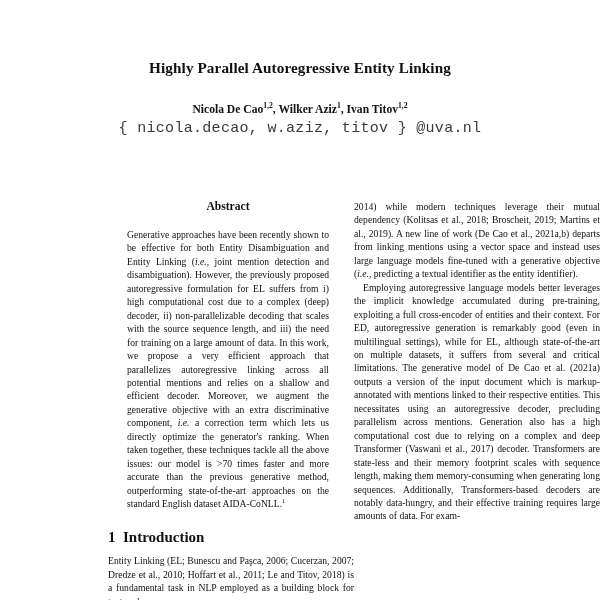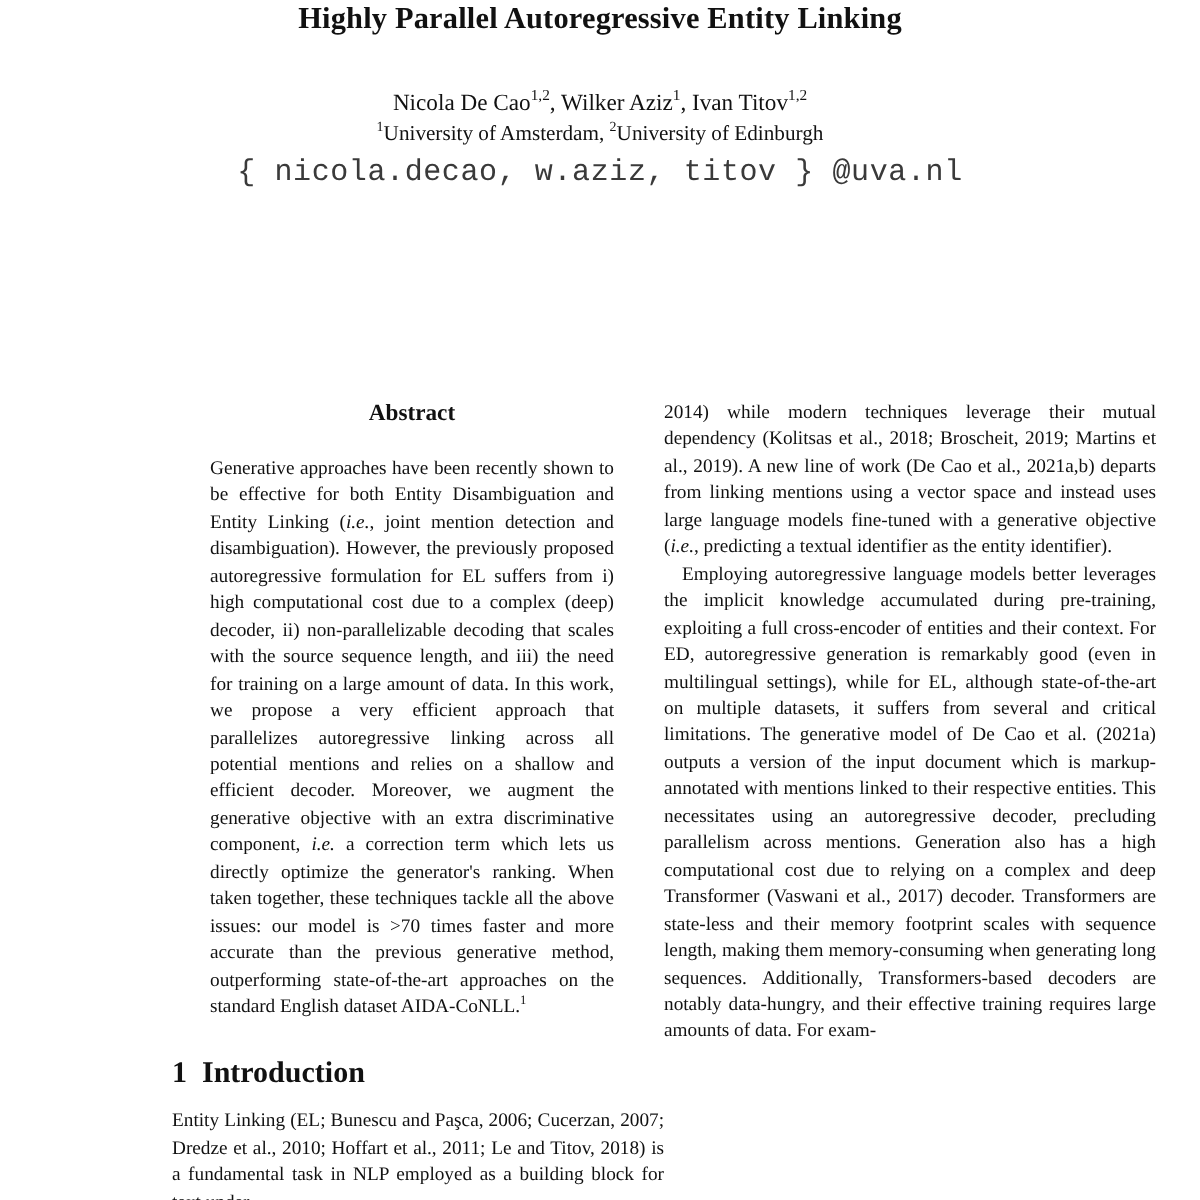--- a/index.html
+++ b/index.html
@@ -12,34 +12,35 @@
     width: 600px;
     height: 600px;
     background: #ffffff;
     overflow: hidden;
     font-family: "Liberation Serif", "DejaVu Serif", serif;
     color: #111111;
   }
 
   
   .title-block {
+    padding-top: 58px;
     text-align: center;
   }
   .paper-title {
     font-size: 15.2px;
     font-weight: bold;
     line-height: 20px;
     letter-spacing: 0.1px;
   }
   .paper-title .line2 { display: block; }
 
   .authors {
     margin-top: 24px;
     font-size: 11.6px;
-    font-weight: normal;
+    font-weight: bold;
     line-height: 15px;
   }
   .affiliations {
     margin-top: 2px;
     font-size: 10.6px;
     line-height: 14px;
   }
   .emails {
     margin-top: 5px;
     font-family: "Liberation Mono", "DejaVu Sans Mono", monospace;
@@ -55,21 +56,21 @@
   }
 
   
   .body-area {
     position: absolute;
     top: 200px;
     left: 0;
     right: 0;
     bottom: 0;
     display: flex;
-    justify-content: center;
+    justify-content: flex-end;
     font-family: Liberation Serif, serif;
   }
   .col {
     width: 246px;
     overflow: hidden;
   }
   .col-left { margin-left: 64px; }
   .col-right { }
 
   
@@ -118,24 +119,20 @@
 
   <div class="title-block">
     <div class="paper-title">
       <span>Highly Parallel Autoregressive Entity Linking</span>
     </div>
 
     <div class="authors">
       <span>Nicola De Cao</span><sup>1,2</sup><span>, </span><span>Wilker Aziz</span><sup>1</sup><span>, </span><span>Ivan Titov</span><sup>1,2</sup>
     </div>
 
-    <div class="affiliations">
-      <sup>1</sup><span>University of Amsterdam,</span>
-      <sup>2</sup><span>University of Edinburgh</span>
-    </div>
 
     <div class="emails">{ nicola.decao, w.aziz, titov } @uva.nl</div>
   </div>
 
   <div class="body-area">
 
     <div class="col col-left">
 
       <div class="abstract-wrap">
         <div class="abstract-heading">Abstract</div>

